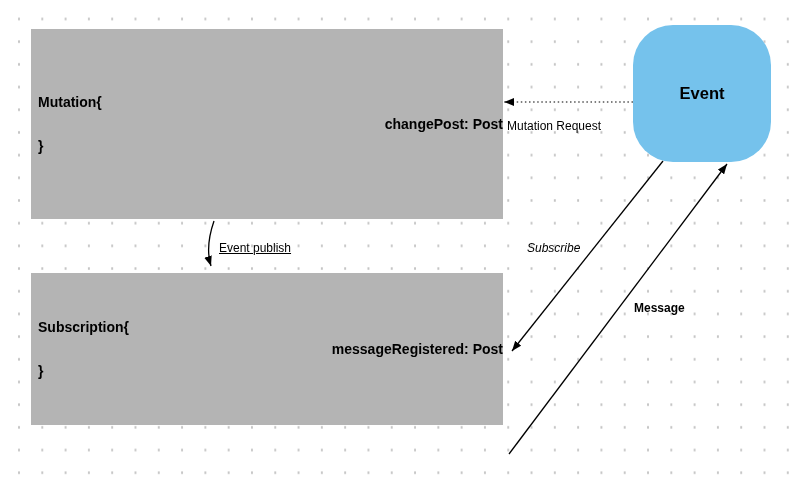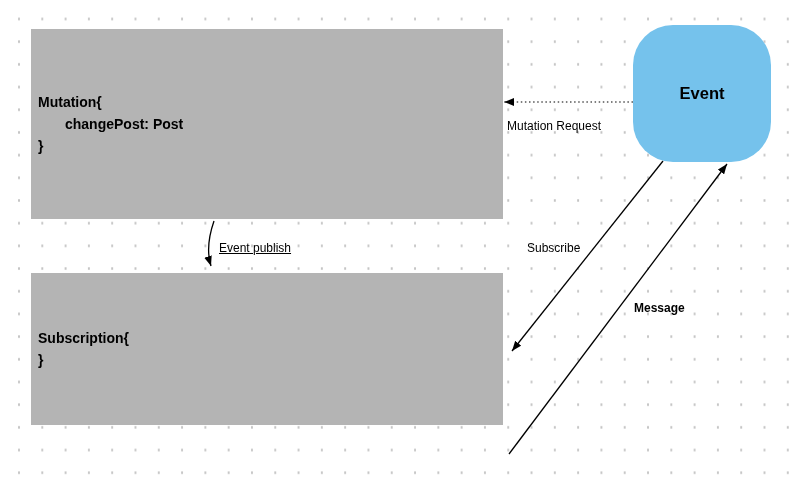--- a/index.html
+++ b/index.html
@@ -41,21 +41,21 @@
     background: var(--node-gray, #b4b4b4);
     color: #000;
     font-weight: bold;
     font-size: 14px;
     line-height: 22px;
     padding-left: 7px;
   }
   .node-mutation { left: 31px; top: 29px; width: 472px; height: 190px; }
   .node-subscription { left: 31px; top: 273px; width: 472px; height: 152px; }
   .code-line { white-space: pre; }
-  .code-line.indent { padding-left: 27px; }
+  .code-line.indent { padding-left: 27px; text-align: right; }
 
   .node-client {
     left: 633px; top: 25px;
     width: 138px; height: 137px;
     background: var(--client-blue, #75c2ec);
     border-radius: 40px;
     align-items: center;
     color: #000;
     font-weight: bold;
     font-size: 16.5px;
@@ -63,21 +63,21 @@
 
   .edge-label {
     position: absolute;
     color: #000;
     font-size: 12px;
     line-height: 18px;
     white-space: nowrap;
   }
   .label-mutation-request { left: 507px; top: 117px; }
   .label-event-publish   { left: 219px; top: 239px; text-decoration: underline; }
-  .label-subscribe       { left: 527px; top: 239px; }
+  .label-subscribe       { left: 527px; top: 239px; font-style: italic; }
   .label-message         { left: 634px; top: 299px; font-weight: bold; }
 </style>
 </head>
 <body>
 
 <div class="canvas">
 
   <svg class="edges-layer" viewBox="0 0 800 491">
     <defs>
       <marker id="arrowhead" markerUnits="userSpaceOnUse" markerWidth="10" markerHeight="8" viewBox="0 0 9 7" refX="9" refY="3.5" orient="auto">
@@ -91,20 +91,21 @@
   </svg>
 
   <div class="node gray node-mutation">
     <div class="code-line">Mutation{</div>
     <div class="code-line indent">changePost: Post</div>
     <div class="code-line">}</div>
   </div>
 
   <div class="node gray node-subscription">
     <div class="code-line">Subscription{</div>
+    <div class="code-line indent">messageRegistered: Post</div>
     <div class="code-line">}</div>
   </div>
 
   <div class="node node-client">
     <span>Event</span>
   </div>
 
   <div class="edge-label label-mutation-request">Mutation Request</div>
   <div class="edge-label label-event-publish">Event publish</div>
   <div class="edge-label label-subscribe">Subscribe</div>

